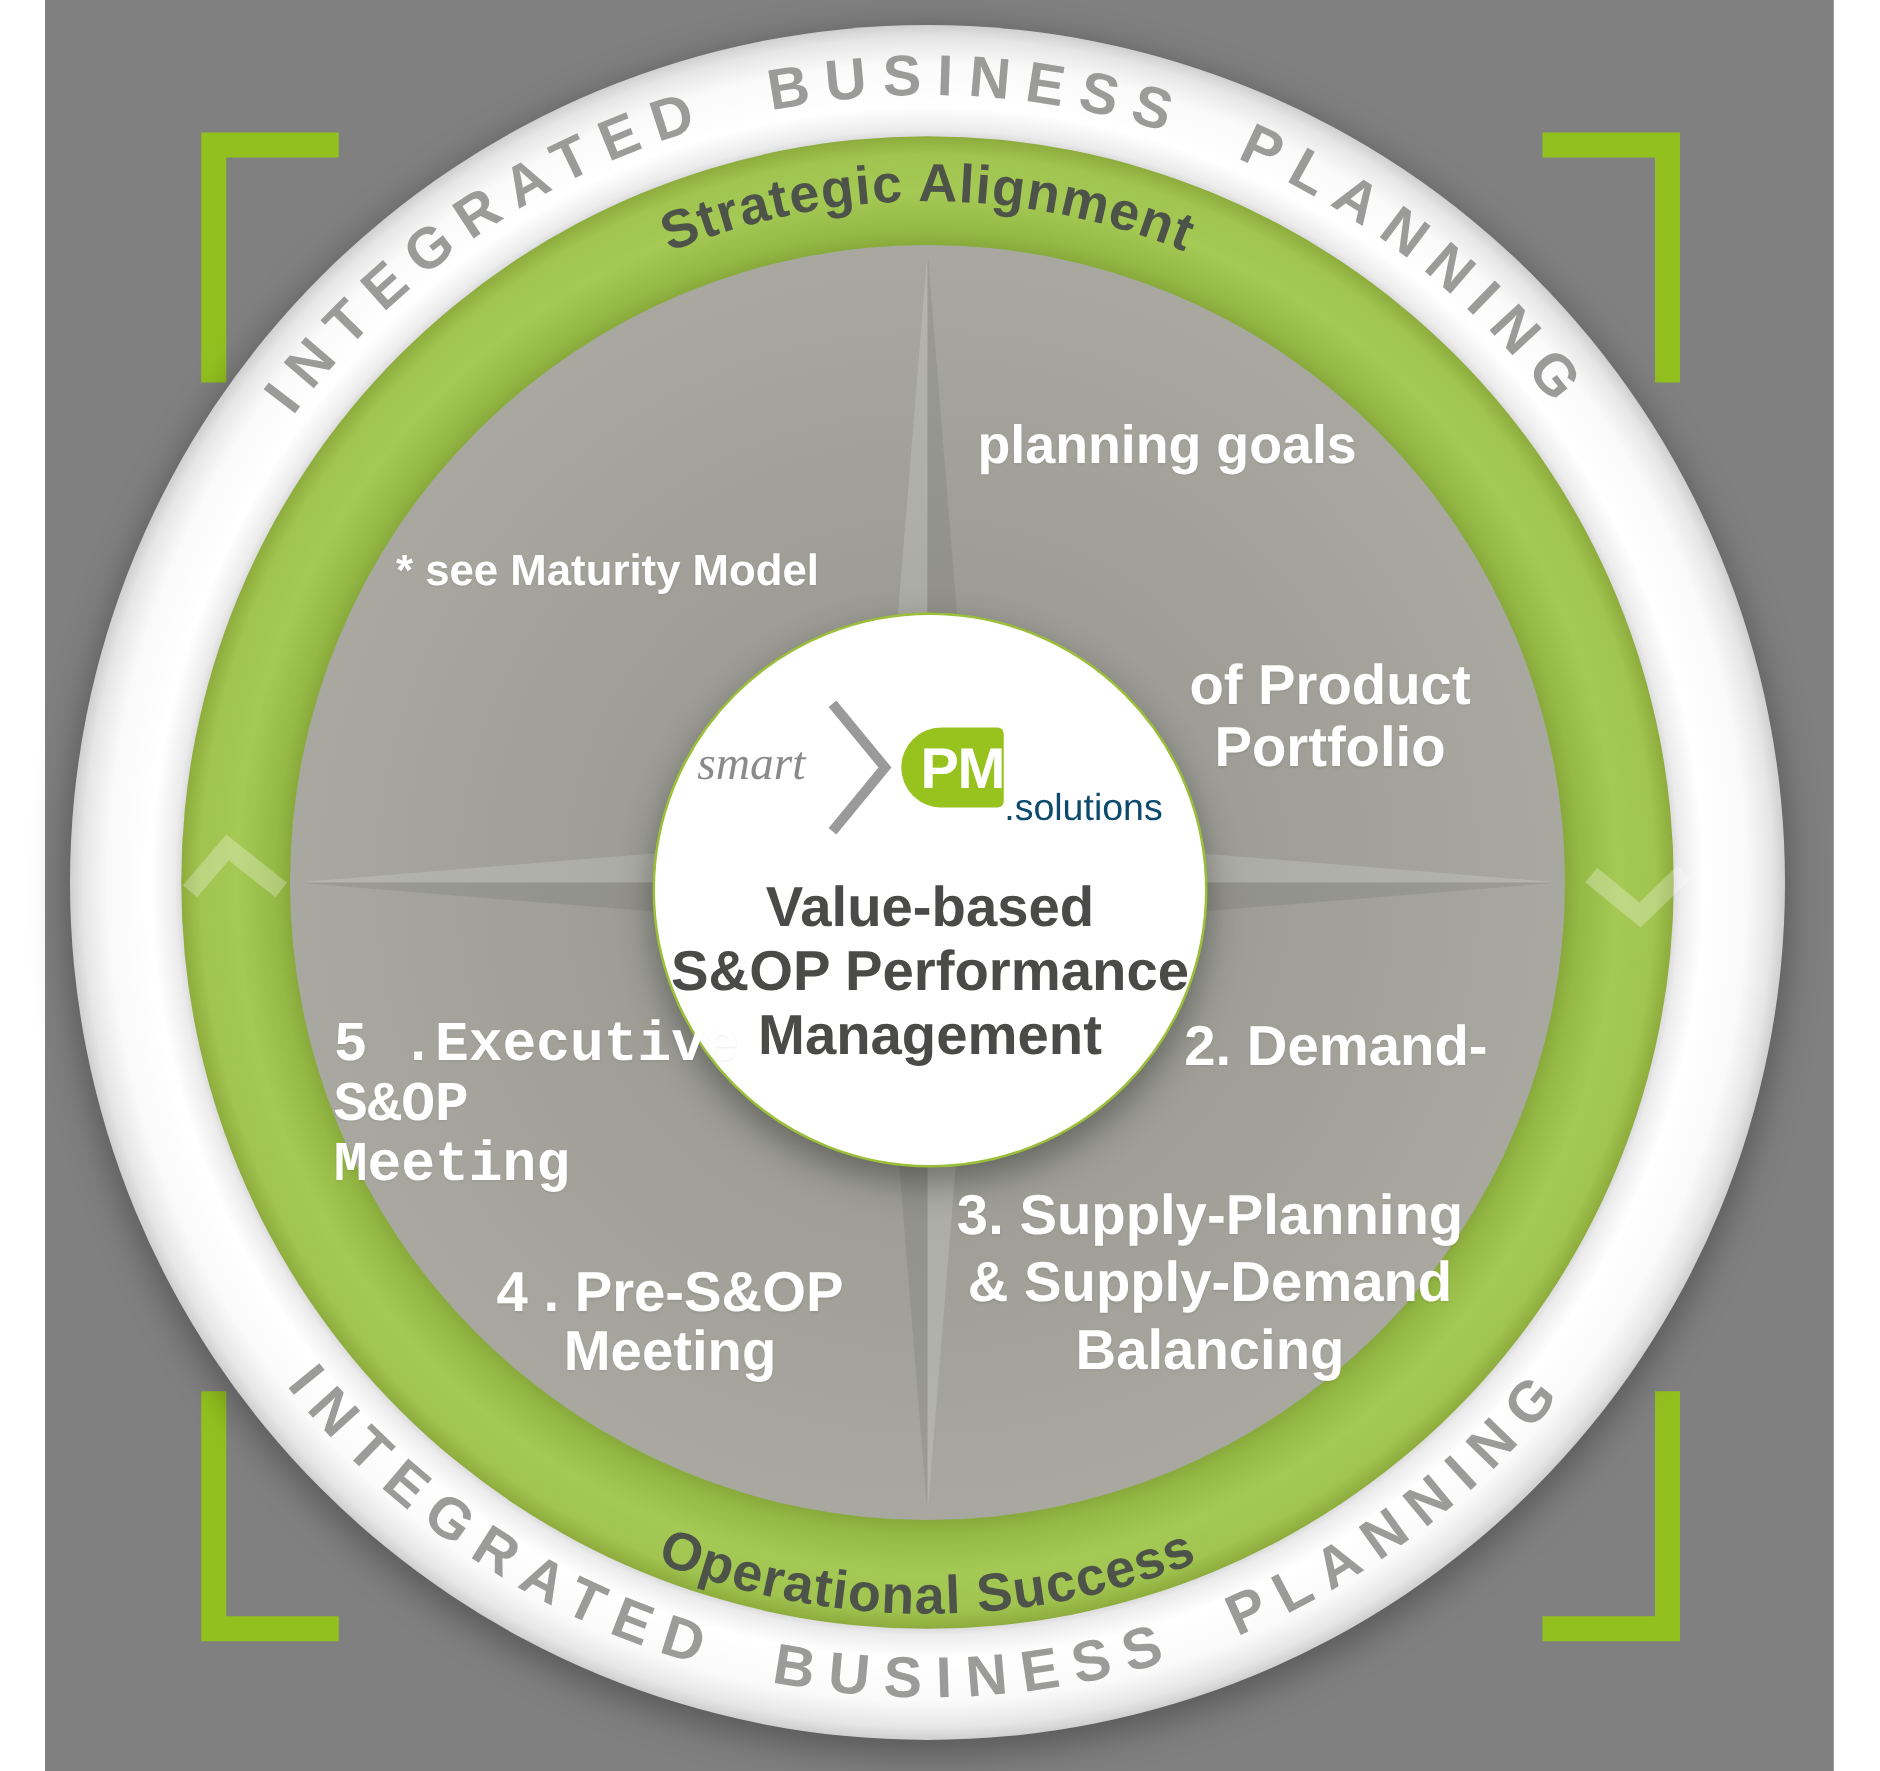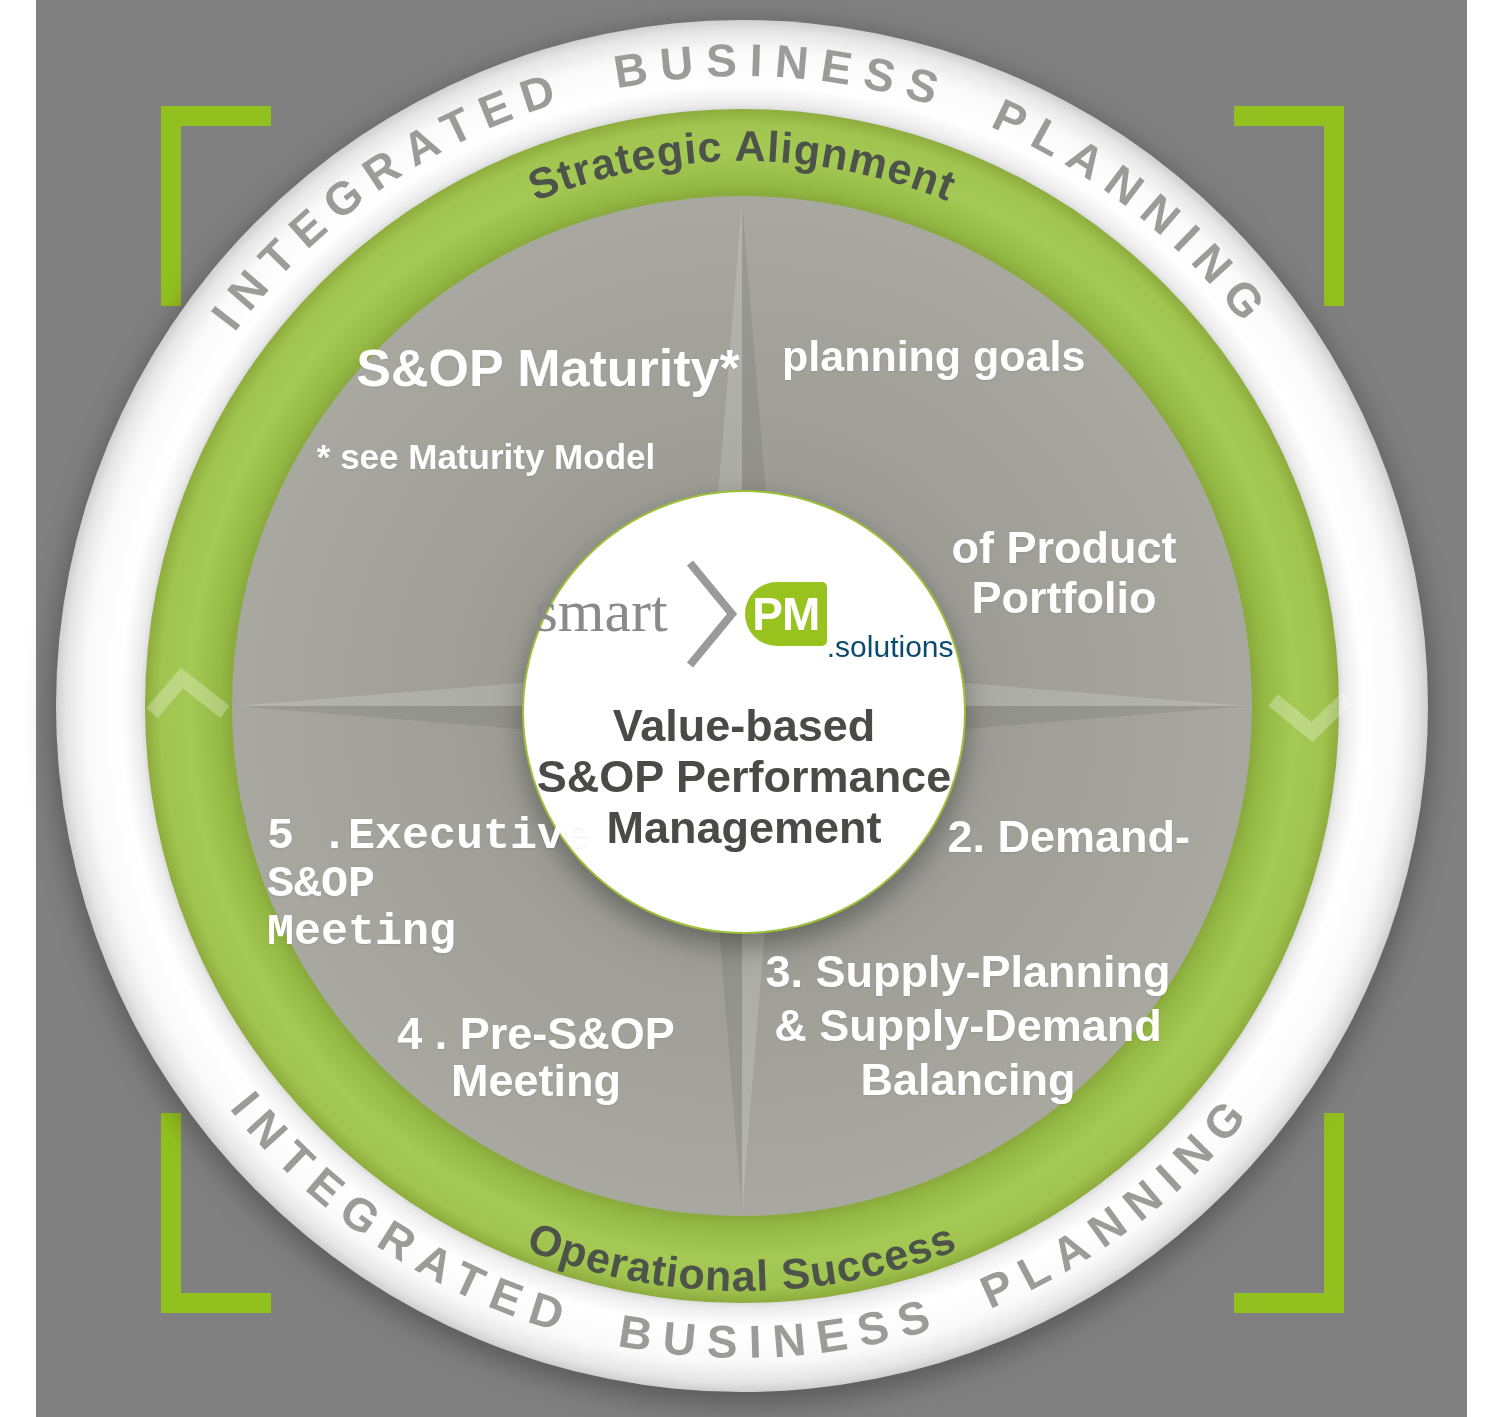--- a/index.html
+++ b/index.html
@@ -36,28 +36,28 @@
 
   
   .center-circle {
     position:absolute; z-index:2; left:522px; top:490px; width:440px; height:440px;
     background:#ffffff; border:2px solid #9cbf3a; border-radius:50%;
     box-shadow:0 12px 28px rgba(0,0,0,0.35);
     display:flex; flex-direction:column; align-items:center;
   }
   .logo-row { display:flex; align-items:center; margin-top:66px; }
   .logo-smart {
-    font-family:"Liberation Serif", serif; 
-    font-size:60px; color:#8a8a8a; margin-right:15px; padding-bottom:6px;
+    font-family:"Liberation Serif", serif; font-style:italic;
+    font-size:38px; color:#8a8a8a; margin-right:15px; padding-bottom:6px;
   }
   .logo-chevron { margin:0 6px 0 2px; }
   .logo-pm-box {
     width:82px; height:64px; background:#98c21e;
     border-radius:32px 5px 5px 32px;
-    display:flex; align-items:center; justify-content:center;
+    display:flex; align-items:center; justify-content:flex-end;
   }
   .logo-pm-box span { color:#ffffff; font-weight:bold; font-size:46px; letter-spacing:-1px; }
   .logo-solutions { font-size:30px; color:#0c4a6e; align-self:flex-end; margin-bottom:6px; }
   .center-title {
     margin-top:30px; text-align:center; color:#4a4a49;
     font-weight:bold; font-size:45px; line-height:51px;
   }
 </style>
 </head>
 <body>
@@ -134,21 +134,20 @@
       <textPath href="#arcBottomWhite" startOffset="50%">INTEGRATED BUSINESS PLANNING</textPath>
     </text>
     <text class="green-arc-text" text-anchor="middle">
       <textPath href="#arcTopGreen" startOffset="50%">Strategic Alignment</textPath>
     </text>
     <text class="green-arc-text" text-anchor="middle">
       <textPath href="#arcBottomGreen" startOffset="50%">Operational Success</textPath>
     </text>
   </svg>
 
-  <div class="qlabel tl-title">S&amp;OP Maturity*</div>
   <div class="qlabel tl-note">* see Maturity Model</div>
 
   <div class="qlabel tr-goals">
     <div>planning goals</div>
   </div>
 
   <div class="qlabel tr-item1">
     <div>of Product</div>
     <div>Portfolio</div>
   </div>

